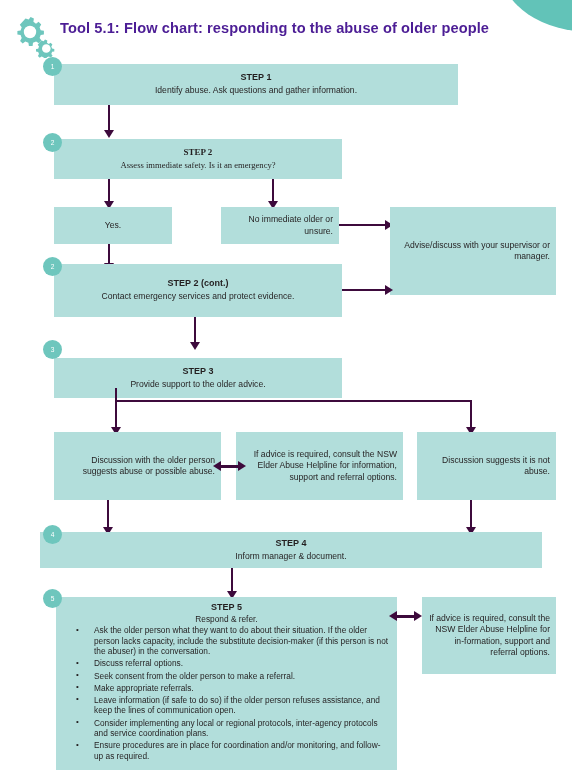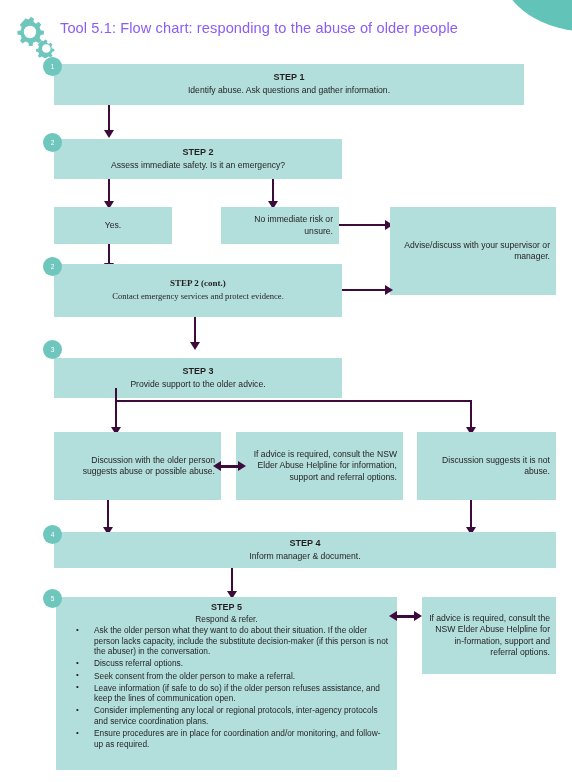--- a/index.html
+++ b/index.html
@@ -18,22 +18,22 @@
     width:90px;height:70px;
     background:#62c3b8;
     border-bottom-left-radius:90px 60px;
     transform:rotate(0deg);
   }
 
   
   .gear-icon{position:absolute;left:4px;top:14px;width:52px;height:44px;}
   .page-title{
     position:absolute;left:60px;top:20px;
-    font-size:14.6px;font-weight:normal;
-    color:#8b5cf6;letter-spacing:0.1px;
+    font-size:14.6px;font-weight:bold;
+    color:#4c1d95;letter-spacing:0.1px;
     white-space:nowrap;
   }
 
   
   .box{
     position:absolute;
     background:#b2dedb;
     color:#231f20;
     box-sizing:border-box;
     display:flex;flex-direction:column;
@@ -115,59 +115,59 @@
     <circle cx="26" cy="18" r="6.2" fill="#ffffff"></circle>
     <g fill="#6ec6bd">
       <path d="M37.5 26.5 l2.2 0.8 1.3-1.8 2.3 1.1 -0.3 2.2 1.8 1.3 1.8-1.3 1.8 1.8 -1.1 1.9 0.8 2.1 2.2 0.3 0 2.6 -2.2 0.3 -0.8 2.1 1.3 1.8 -1.8 1.8 -1.9-1.1 -2.1 0.8 -0.3 2.2 -2.6 0 -0.3-2.2 -2.1-0.8 -1.8 1.3 -1.8-1.8 1.1-1.9 -0.8-2.1 -2.2-0.3 0-2.6 2.2-0.3 0.8-2.1 -1.3-1.8z"></path>
     </g>
     <circle cx="42.3" cy="34.5" r="4.3" fill="#ffffff"></circle>
   </svg>
 
   <div class="page-title">Tool 5.1: Flow chart: responding to the abuse of older people</div>
 
   <div class="badge" style="left:43px;top:57px;">1</div>
-  <div class="box" style="left:54px;top:64px;width:470px;height:41px;">
+  <div class="box" style="left:54px;top:64px;width:404px;height:41px;">
     <span class="ttl">STEP 1</span>
     <span class="sub">Identify abuse. Ask questions and gather information.</span>
   </div>
 
   <div class="vline" style="left:108px;top:105px;height:28px;"></div>
   <div class="arr-down" style="left:104px;top:130px;"></div>
 
   <div class="badge" style="left:43px;top:133px;">2</div>
-  <div class="box" style="left:54px;top:139px;width:288px;height:40px;">
+  <div class="box" style="left:54px;top:139px;width:288px;height:40px;font-family:Liberation Serif, serif;">
     <span class="ttl">STEP 2</span>
     <span class="sub">Assess immediate safety. Is it an emergency?</span>
   </div>
 
   <div class="vline" style="left:108px;top:179px;height:25px;"></div>
   <div class="arr-down" style="left:104px;top:201px;"></div>
   <div class="vline" style="left:272px;top:179px;height:25px;"></div>
   <div class="arr-down" style="left:268px;top:201px;"></div>
 
   <div class="box" style="left:54px;top:207px;width:118px;height:37px;">
     <span class="sub">Yes.</span>
   </div>
 
   <div class="box" style="left:221px;top:207px;width:118px;height:37px;">
-    <span class="sub">No immediate risk or unsure.</span>
+    <span class="sub">No immediate older or unsure.</span>
   </div>
 
   <div class="hline" style="left:339px;top:224px;width:48px;"></div>
   <div class="arr-right" style="left:385px;top:220px;"></div>
 
   <div class="box" style="left:390px;top:207px;width:166px;height:88px;">
     <span class="sub">Advise/discuss with your supervisor or manager.</span>
   </div>
 
   <div class="vline" style="left:108px;top:244px;height:22px;"></div>
   <div class="arr-down" style="left:104px;top:263px;"></div>
 
   <div class="badge" style="left:43px;top:257px;">2</div>
-  <div class="box" style="left:54px;top:264px;width:288px;height:53px;font-family:Liberation Serif, serif;">
+  <div class="box" style="left:54px;top:264px;width:288px;height:53px;">
     <span class="ttl">STEP 2 (cont.)</span>
     <span class="sub">Contact emergency services and protect evidence.</span>
   </div>
 
   <div class="hline" style="left:342px;top:289px;width:45px;"></div>
   <div class="arr-right" style="left:385px;top:285px;"></div>
 
   <div class="vline" style="left:194px;top:317px;height:28px;"></div>
   <div class="arr-down" style="left:190px;top:342px;"></div>
 
@@ -198,36 +198,37 @@
   <div class="hline" style="left:219px;top:465px;width:21px;height:3px;"></div>
   <div class="arr-left" style="left:213px;top:461px;"></div>
   <div class="arr-right" style="left:238px;top:461px;"></div>
 
   <div class="vline" style="left:107px;top:500px;height:30px;"></div>
   <div class="arr-down" style="left:103px;top:527px;"></div>
   <div class="vline" style="left:470px;top:500px;height:30px;"></div>
   <div class="arr-down" style="left:466px;top:527px;"></div>
 
   <div class="badge" style="left:43px;top:525px;">4</div>
-  <div class="box" style="left:54px;top:532px;width:502px;height:36px;">
+  <div class="box" style="left:40px;top:532px;width:502px;height:36px;">
     <span class="ttl">STEP 4</span>
     <span class="sub">Inform manager &amp; document.</span>
   </div>
 
   <div class="vline" style="left:231px;top:568px;height:26px;"></div>
   <div class="arr-down" style="left:227px;top:591px;"></div>
 
   <div class="badge" style="left:43px;top:589px;">5</div>
   <div class="step5" style="left:56px;top:597px;width:341px;height:173px;">
     <span class="ttl">STEP 5</span>
     <span class="sub">Respond &amp; refer.</span>
     <ul>
       <li>Ask the older person what they want to do about their situation. If the older person lacks capacity, include the substitute decision-maker (if this person is not the abuser) in the conversation.</li>
       <li>Discuss referral options.</li>
       <li>Seek consent from the older person to make a referral.</li>
+      <li>Make appropriate referrals.</li>
       <li>Leave information (if safe to do so) if the older person refuses assistance, and keep the lines of communication open.</li>
       <li>Consider implementing any local or regional protocols, inter-agency protocols and service coordination plans.</li>
       <li>Ensure procedures are in place for coordination and/or monitoring, and follow-up as required.</li>
     </ul>
   </div>
 
   <div class="hline" style="left:395px;top:615px;width:22px;height:3px;"></div>
   <div class="arr-left" style="left:389px;top:611px;"></div>
   <div class="arr-right" style="left:414px;top:611px;"></div>
 

